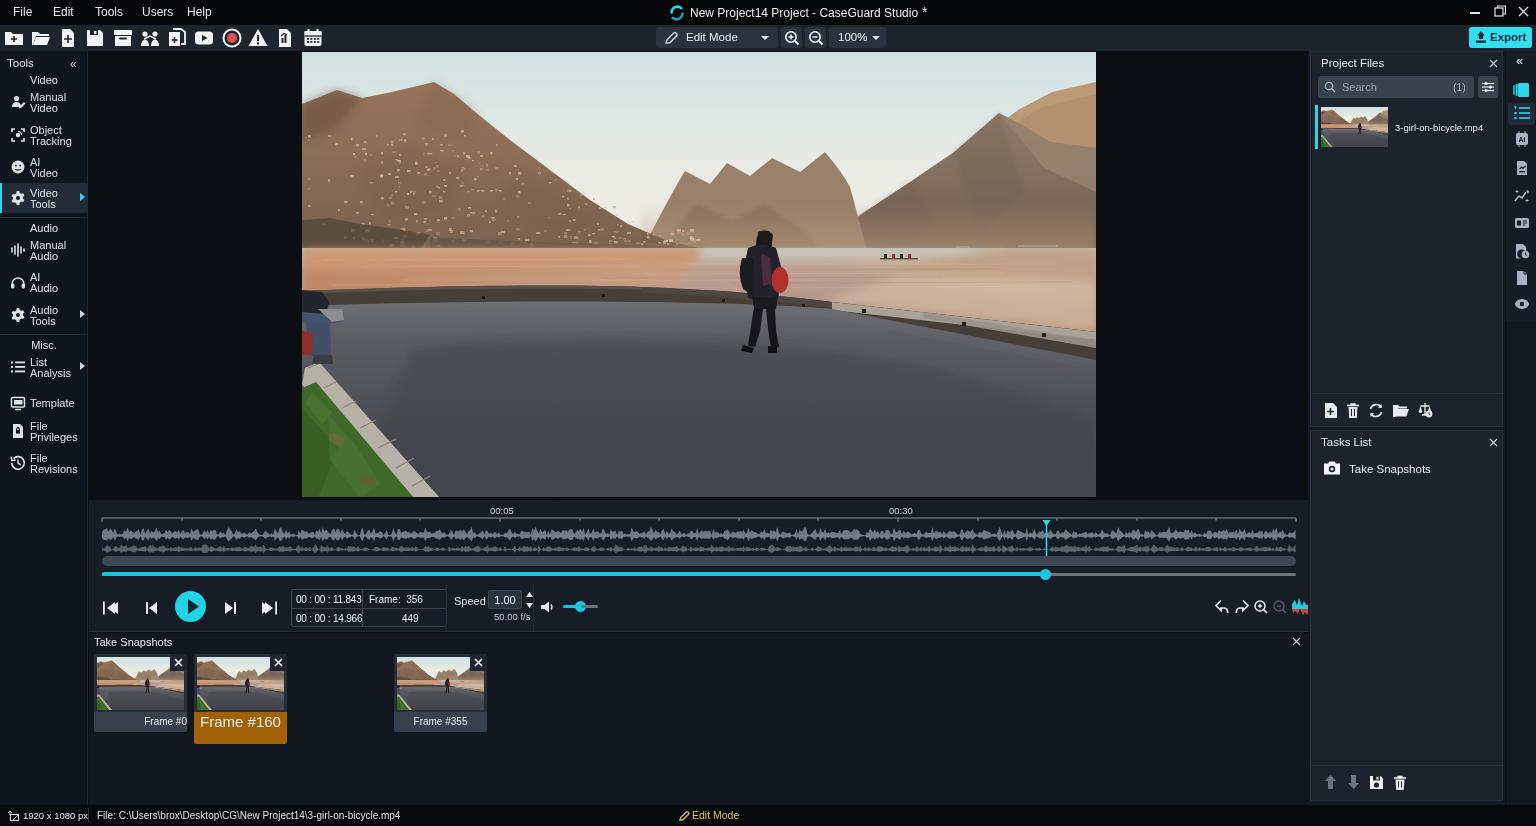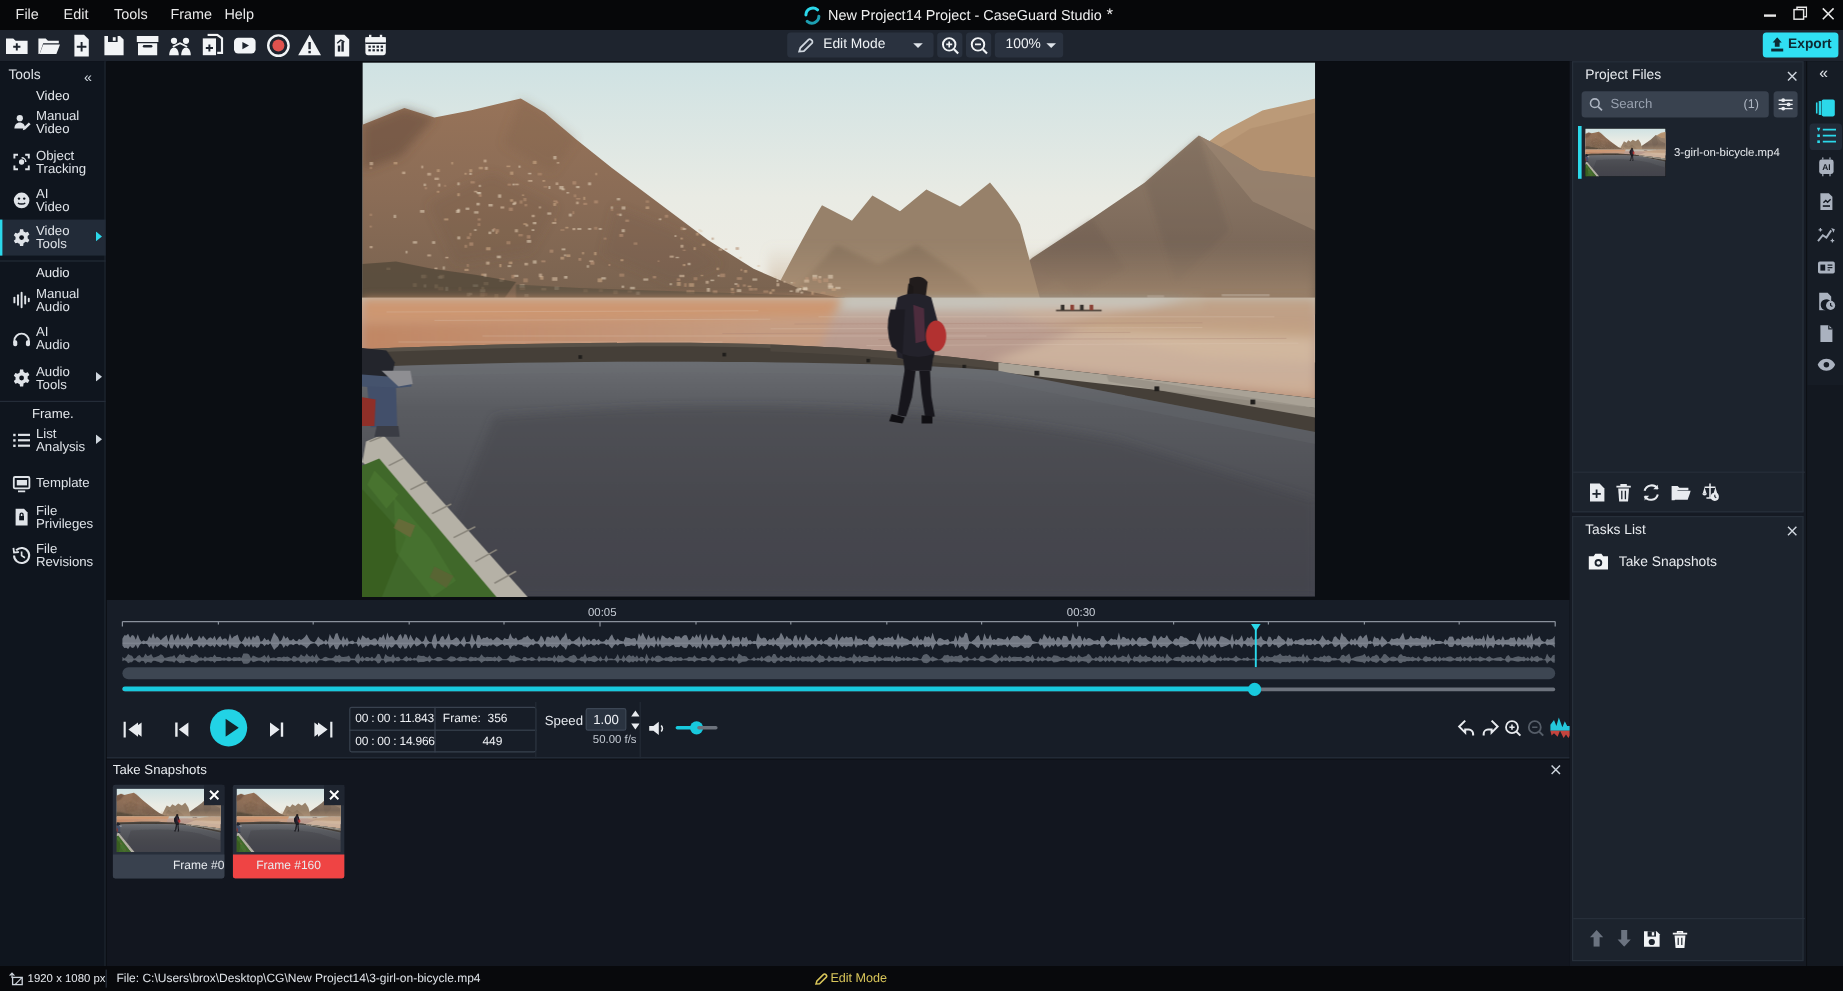--- a/index.html
+++ b/index.html
@@ -15,21 +15,21 @@
 #statusbar{position:absolute;left:0;top:805px;width:1536px;height:21px;background:#08090c}
 .sideitem{position:absolute;left:0;width:88px;font-size:11px;color:#dfe3e8;line-height:11px}
 .sechead{position:absolute;width:88px;text-align:center;font-size:11px;color:#e6e9ed}
 .icon{position:absolute}
 svg{display:block}
 </style></head><body>
 <div id="titlebar">
     <div class="menu" style="left:13px">File</div>
     <div class="menu" style="left:53px">Edit</div>
     <div class="menu" style="left:95px">Tools</div>
-    <div class="menu" style="left:142px">Frame</div>
+    <div class="menu" style="left:142px">Users</div>
     <div class="menu" style="left:187px">Help</div>
     <div class="abs" style="left:669px;top:5px">
       <svg width="16" height="16" viewBox="0 0 16 16" style="">
         <path d="M12.3 3.2A5.8 5.8 0 0 0 2.6 7.4" stroke="#2bd8ea" stroke-width="2.5" fill="none" stroke-linecap="round"></path>
         <path d="M3.7 12.8a5.8 5.8 0 0 0 9.7-4.2" stroke="#1d9fb2" stroke-width="2.5" fill="none" stroke-linecap="round"></path>
       </svg>
     </div>
     <div id="title" style="left:690px">New Project14 Project - CaseGuard Studio<span style="font-size:14px"> *</span></div>
     <div class="abs" style="left:1470px;top:12px;width:10px;height:1.5px;background:#e8e8e8"></div>
     <div class="abs" style="left:1494px;top:5px">
@@ -262,21 +262,21 @@
     <div class="icon" style="left:10px;top:256px">
       <svg width="16" height="16" viewBox="0 0 16 16" style="">
         <path d="M8 1l1 2.2 2.4-.6 .4 2.4 2.4.4-.6 2.4L15 9l-2.2 1 .6 2.4-2.4.4-.4 2.4-2.4-.6L7 17z" fill="none"></path>
         <g fill="#dfe3e8">
           <path d="M6.7 1h2.6l.4 1.9a5.2 5.2 0 0 1 1.6.9l1.9-.6 1.3 2.2-1.5 1.3a5.4 5.4 0 0 1 0 1.9l1.5 1.3-1.3 2.2-1.9-.6a5.2 5.2 0 0 1-1.6.9L9.3 15H6.7l-.4-1.9a5.2 5.2 0 0 1-1.6-.9l-1.9.6L1.5 10.6 3 9.3a5.4 5.4 0 0 1 0-1.9L1.5 6.1l1.3-2.2 1.9.6a5.2 5.2 0 0 1 1.6-.9z"></path>
         </g>
         <circle cx="8" cy="8" r="2" fill="#0f151e"></circle>
       </svg>
     </div>
     <div class="sideitem" style="left:30px;top:254px">Audio<br>Tools</div>
-    <div class="sechead" style="top:288px">Frame.</div>
+    <div class="sechead" style="top:288px">Misc.</div>
     <div class="abs" style="left:79px;top:311px">
       <svg width="6" height="8" viewBox="0 0 6 8" style="">
         <path d="M1 0l5 4-5 4z" fill="#cfd6de"></path>
       </svg>
     </div>
     <div class="icon" style="left:10px;top:308px">
       <svg width="16" height="16" viewBox="0 0 16 16" style="">
         <g fill="#dfe3e8">
           <rect x="1" y="2.5" width="2" height="2"></rect>
           <rect x="1" y="7" width="2" height="2"></rect>
@@ -948,21 +948,36 @@
             </svg>
           </div>
         </div>
       </div>
       <div class="abs" style="left:105px;top:21px;width:93px;height:78px;background:#272e3a;border-radius:2px">
         <div class="abs" style="left:3px;top:3px;width:87px;height:53px;overflow:hidden">
           <svg width="87" height="53" viewBox="0 0 794 445" preserveAspectRatio="none">
             <use href="#SC"></use>
           </svg>
         </div>
-        <div class="abs" style="left:0;top:58px;width:93px;height:20px;background:#ef4444;border-radius:0 0 2px 2px;text-align:center;font-size:10px;color:#e8ebef;line-height:20px">Frame #160</div>
+        <div class="abs" style="left:0;top:58px;width:93px;height:32px;background:#a16207;border-radius:0 0 2px 2px;text-align:center;font-size:15px;color:#e8ebef;line-height:20px">Frame #160</div>
+        <div class="abs" style="left:76px;top:0;width:17px;height:17px;background:#1f2530">
+          <div class="abs" style="left:4px;top:4px">
+            <svg width="9" height="9" viewBox="0 0 9 9" style="">
+              <path d="M1 1l7 7M8 1L1 8" stroke="#fff" stroke-width="1.6"></path>
+            </svg>
+          </div>
+        </div>
+      </div>
+      <div class="abs" style="left:305px;top:21px;width:93px;height:78px;background:#272e3a;border-radius:2px">
+        <div class="abs" style="left:3px;top:3px;width:87px;height:53px;overflow:hidden">
+          <svg width="87" height="53" viewBox="0 0 794 445" preserveAspectRatio="none">
+            <use href="#SC"></use>
+          </svg>
+        </div>
+        <div class="abs" style="left:0;top:58px;width:93px;height:20px;background:#39414e;border-radius:0 0 2px 2px;text-align:center;font-size:10px;color:#e8ebef;line-height:20px">Frame #355</div>
         <div class="abs" style="left:76px;top:0;width:17px;height:17px;background:#1f2530">
           <div class="abs" style="left:4px;top:4px">
             <svg width="9" height="9" viewBox="0 0 9 9" style="">
               <path d="M1 1l7 7M8 1L1 8" stroke="#fff" stroke-width="1.6"></path>
             </svg>
           </div>
         </div>
       </div>
     </div>
   </div>

